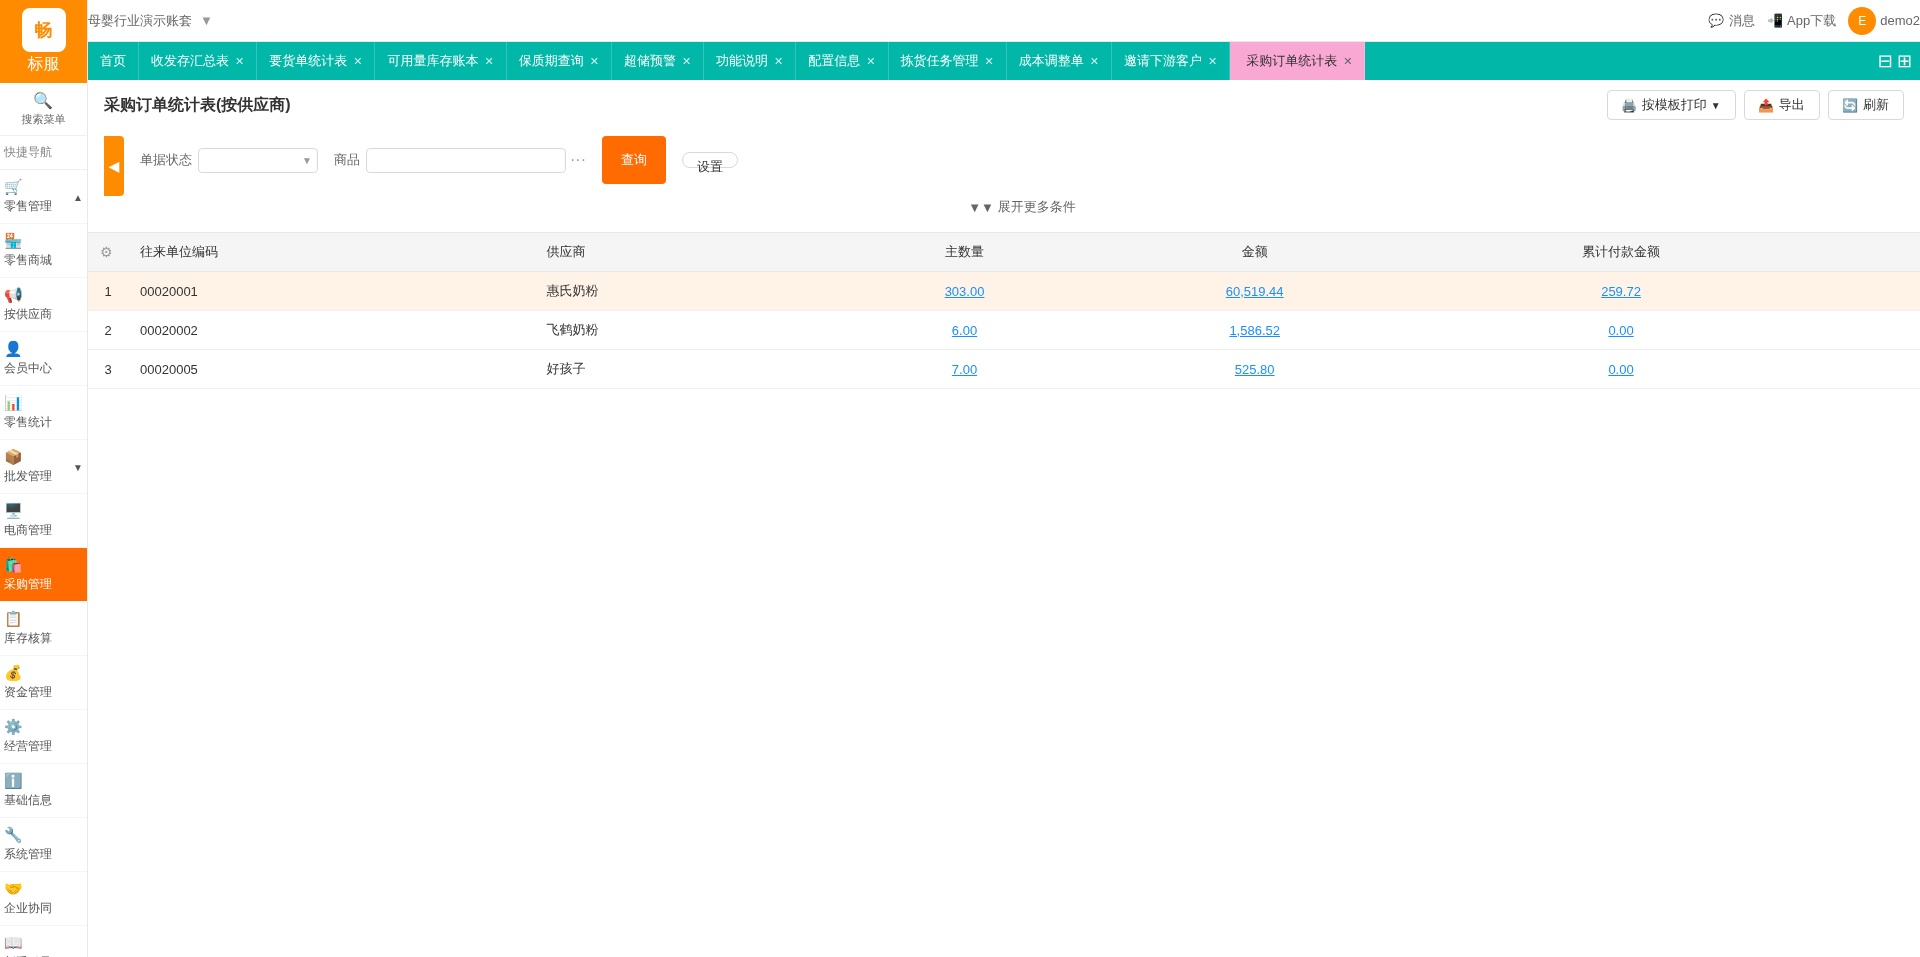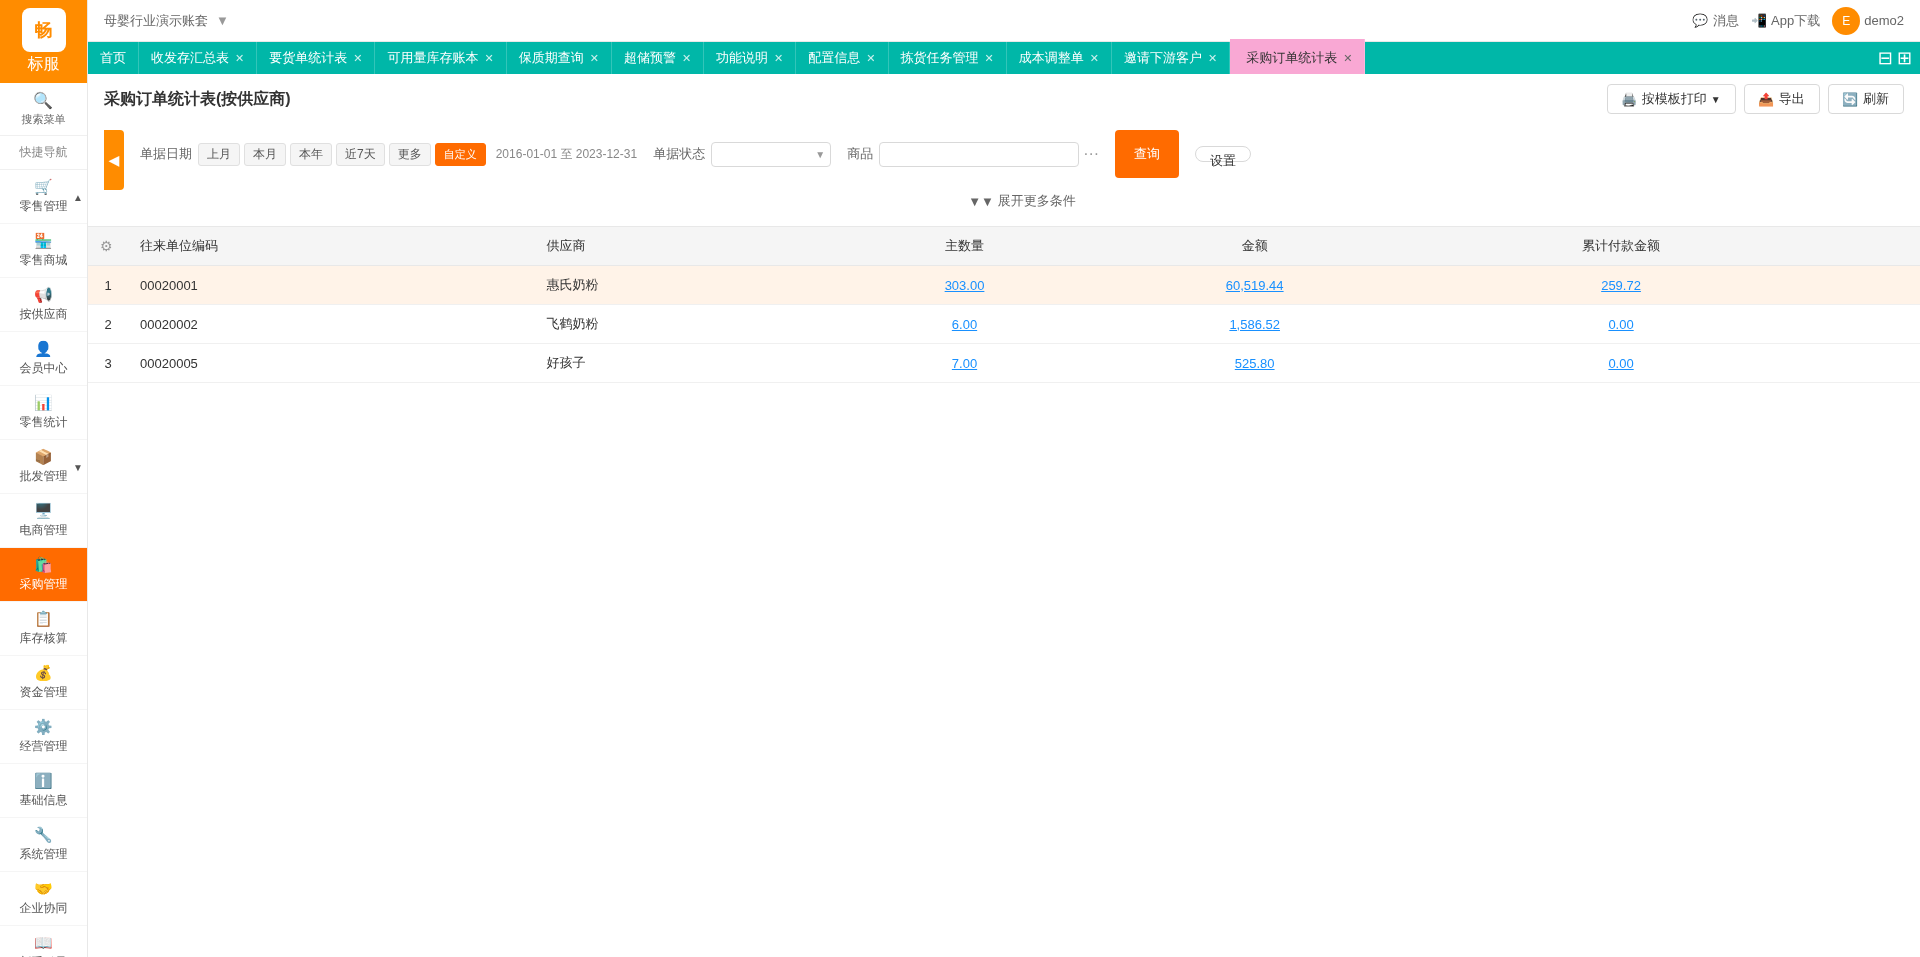--- a/index.html
+++ b/index.html
@@ -8,40 +8,40 @@
     
     .sidebar { width: 88px; background: #fff; border-right: 1px solid #e8e8e8; display: flex; flex-direction: column; align-items: center; flex-shrink: 0; }
     .sidebar-logo { width: 100%; background: #ff8c00; padding: 8px 4px; display: flex; flex-direction: column; align-items: center; }
     .sidebar-logo .logo-icon { width: 44px; height: 44px; background: #fff; border-radius: 8px; display: flex; align-items: center; justify-content: center; font-size: 18px; color: #ff8c00; font-weight: bold; }
     .sidebar-logo .logo-text { color: #fff; font-size: 16px; margin-top: 2px; }
 
     .sidebar-search { width: 100%; padding: 8px 6px; border-bottom: 1px solid #f0f0f0; }
     .sidebar-search-btn { width: 100%; background: none; border: none; cursor: pointer; display: flex; flex-direction: column; align-items: center; color: #666; font-size: 11px; gap: 2px; }
     .sidebar-search-btn .icon { font-size: 16px; }
 
-    .sidebar-nav-item { width: 100%; padding: 8px 4px; display: flex; flex-direction: column; align-items: center; cursor: pointer; font-size: 12px; color: #555; border-bottom: 1px solid #f5f5f5; position: relative; }
+    .sidebar-nav-item { width: 100%; padding: 8px 4px; display: flex; flex-direction: column; align-items: flex-start; cursor: pointer; font-size: 12px; color: #555; border-bottom: 1px solid #f5f5f5; position: relative; }
     .sidebar-nav-item.active { background: #ff6b00; color: #fff; }
     .sidebar-nav-item .item-icon { font-size: 15px; margin-bottom: 2px; }
     .sidebar-nav-item .arrow { position: absolute; right: 4px; top: 50%; transform: translateY(-50%); font-size: 10px; }
 
     
     .main { flex: 1; display: flex; flex-direction: column; overflow: hidden; }
 
     
-    .top-nav { background: #00b7a8; display: flex; align-items: center; height: 32px; padding: 0; flex-shrink: 0; }
+    .top-nav { background: #00b7a8; display: flex; align-items: center; height: 38px; padding: 0; flex-shrink: 0; }
     .top-nav-item { color: #fff; padding: 0 12px; height: 38px; display: flex; align-items: center; font-size: 13px; cursor: pointer; white-space: nowrap; border-right: 1px solid rgba(255,255,255,0.2); gap: 4px; }
     .top-nav-item.active { background: #f9a8d4; color: #333; padding-left: 16px; }
     .top-nav-close { font-size: 11px; color: rgba(255,255,255,0.8); cursor: pointer; margin-left: 2px; }
     .top-nav-item.active .top-nav-close { color: #666; }
     .top-nav-spacer { flex: 1; }
     .top-nav-actions { display: flex; align-items: center; gap: 4px; padding: 0 8px; }
     .top-nav-actions span { color: #fff; cursor: pointer; font-size: 16px; }
 
     
-    .header-bar { background: #fff; border-bottom: 1px solid #e8e8e8; padding: 0 16px; height: 42px; display: flex; align-items: center; justify-content: space-between; flex-shrink: 0; }
+    .header-bar { background: #fff; border-bottom: 1px solid #e8e8e8; padding: 0 0; height: 42px; display: flex; align-items: center; justify-content: space-between; flex-shrink: 0; }
     .header-left { display: flex; align-items: center; gap: 8px; }
     .header-right { display: flex; align-items: center; gap: 12px; }
     .header-right-item { display: flex; align-items: center; gap: 4px; cursor: pointer; color: #666; font-size: 13px; }
     .user-avatar { width: 28px; height: 28px; border-radius: 50%; background: #ff8c00; display: flex; align-items: center; justify-content: center; color: #fff; font-size: 12px; }
     .page-title { font-size: 16px; font-weight: bold; color: #333; }
     .btn { padding: 5px 14px; border-radius: 4px; border: none; cursor: pointer; font-size: 13px; }
     .btn-primary { background: #ff6b00; color: #fff; }
     .btn-default { background: #fff; color: #333; border: 1px solid #d9d9d9; }
     .filter-item { display: flex; align-items: center; gap: 6px; }
     .filter-label { color: #666; font-size: 13px; white-space: nowrap; }
@@ -260,32 +260,20 @@
             <span>🔄</span>
             <span>刷新</span>
           </button>
         </div>
       </div>
 
       <div style="display:flex;align-items:flex-start;gap:8px;padding:8px 0 10px;">
         <button class="toggle-arrow">◀</button>
         <div style="display:flex;flex-direction:column;gap:8px;flex:1;">
           <div style="display:flex;align-items:center;gap:16px;flex-wrap:wrap;">
-            <div class="filter-item">
-              <span class="filter-label">单据日期</span>
-              <div class="filter-date-tabs">
-                <button class="date-tab">上月</button>
-                <button class="date-tab">本月</button>
-                <button class="date-tab">本年</button>
-                <button class="date-tab">近7天</button>
-                <button class="date-tab">更多</button>
-                <button class="date-tab custom">自定义</button>
-              </div>
-              <span class="date-range">2016-01-01 至 2023-12-31</span>
-            </div>
             <div class="filter-item">
               <span class="filter-label">单据状态</span>
               <div class="select-wrapper">
                 <select class="filter-select">
                   <option value=""></option>
                 </select>
                 <span class="select-arrow">▼</span>
               </div>
             </div>
             <div class="filter-item">

